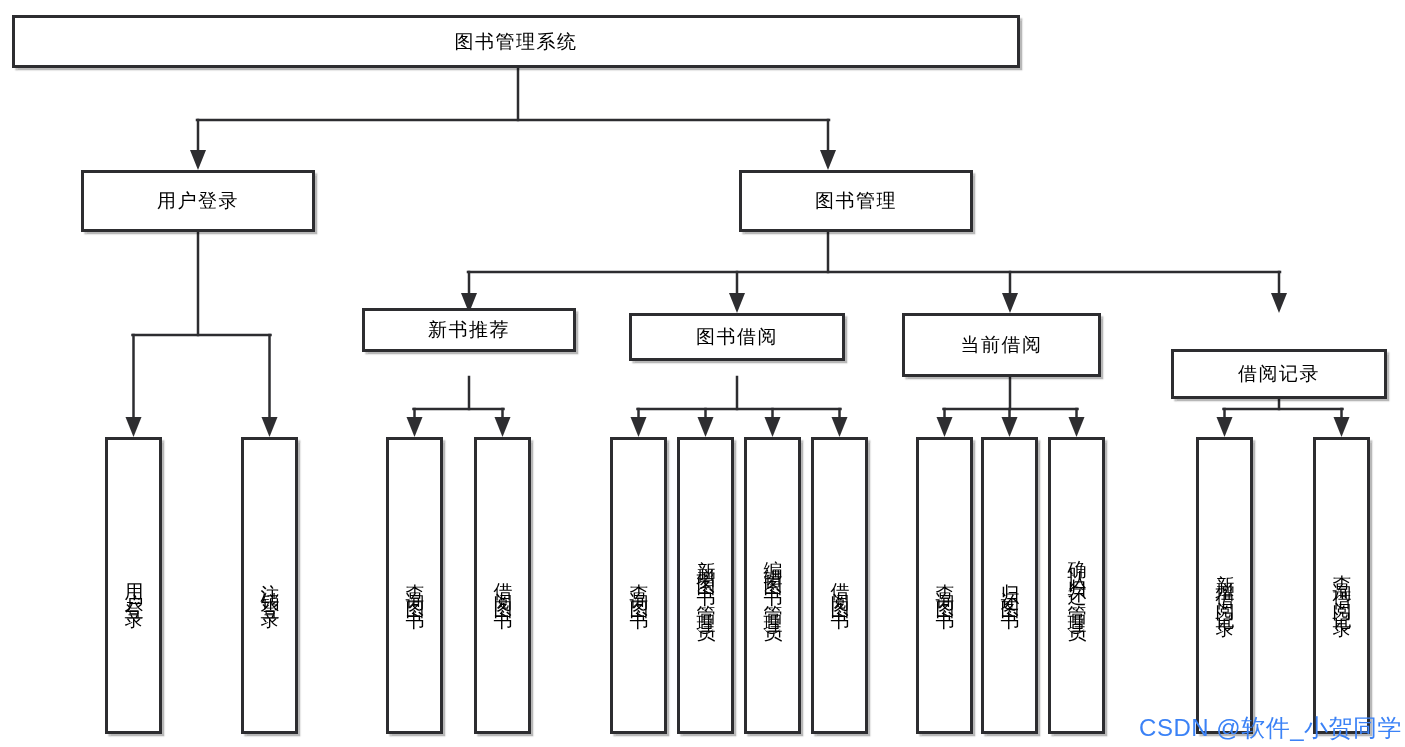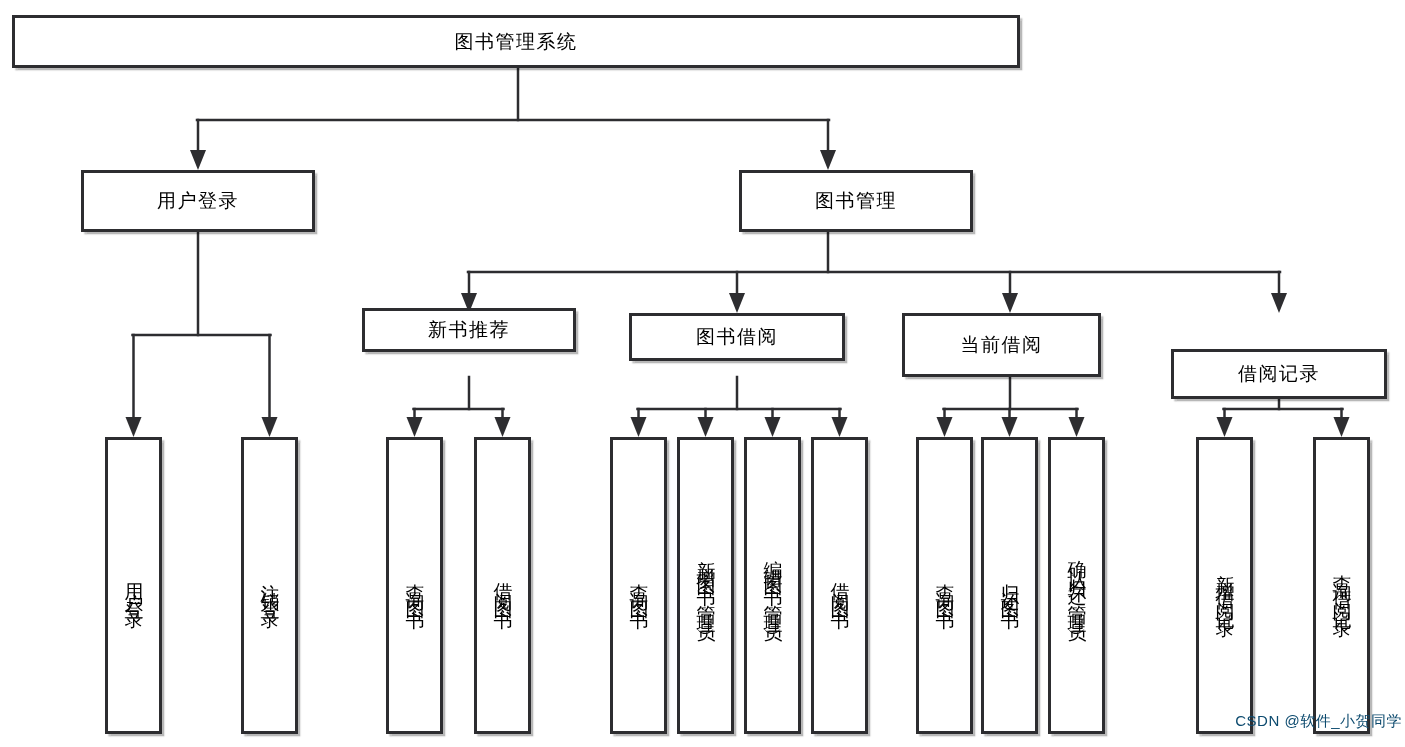--- a/index.html
+++ b/index.html
@@ -39,22 +39,22 @@
     writing-mode: vertical-rl;
     text-orientation: mixed;
     font-size: 19px;
     letter-spacing: 9px;
     line-height: 1.1;
   }
   .watermark {
     position: absolute;
     top: 712px;
     right: 3px;
-    font-size: 15px;
-    color: #0c4a6e;
+    font-size: 24px;
+    color: #3b82f6;
     letter-spacing: 0.5px;
     z-index: 3;
     white-space: nowrap;
   }
 </style>
 </head>
 <body>
 
 <div class="canvas">
 

